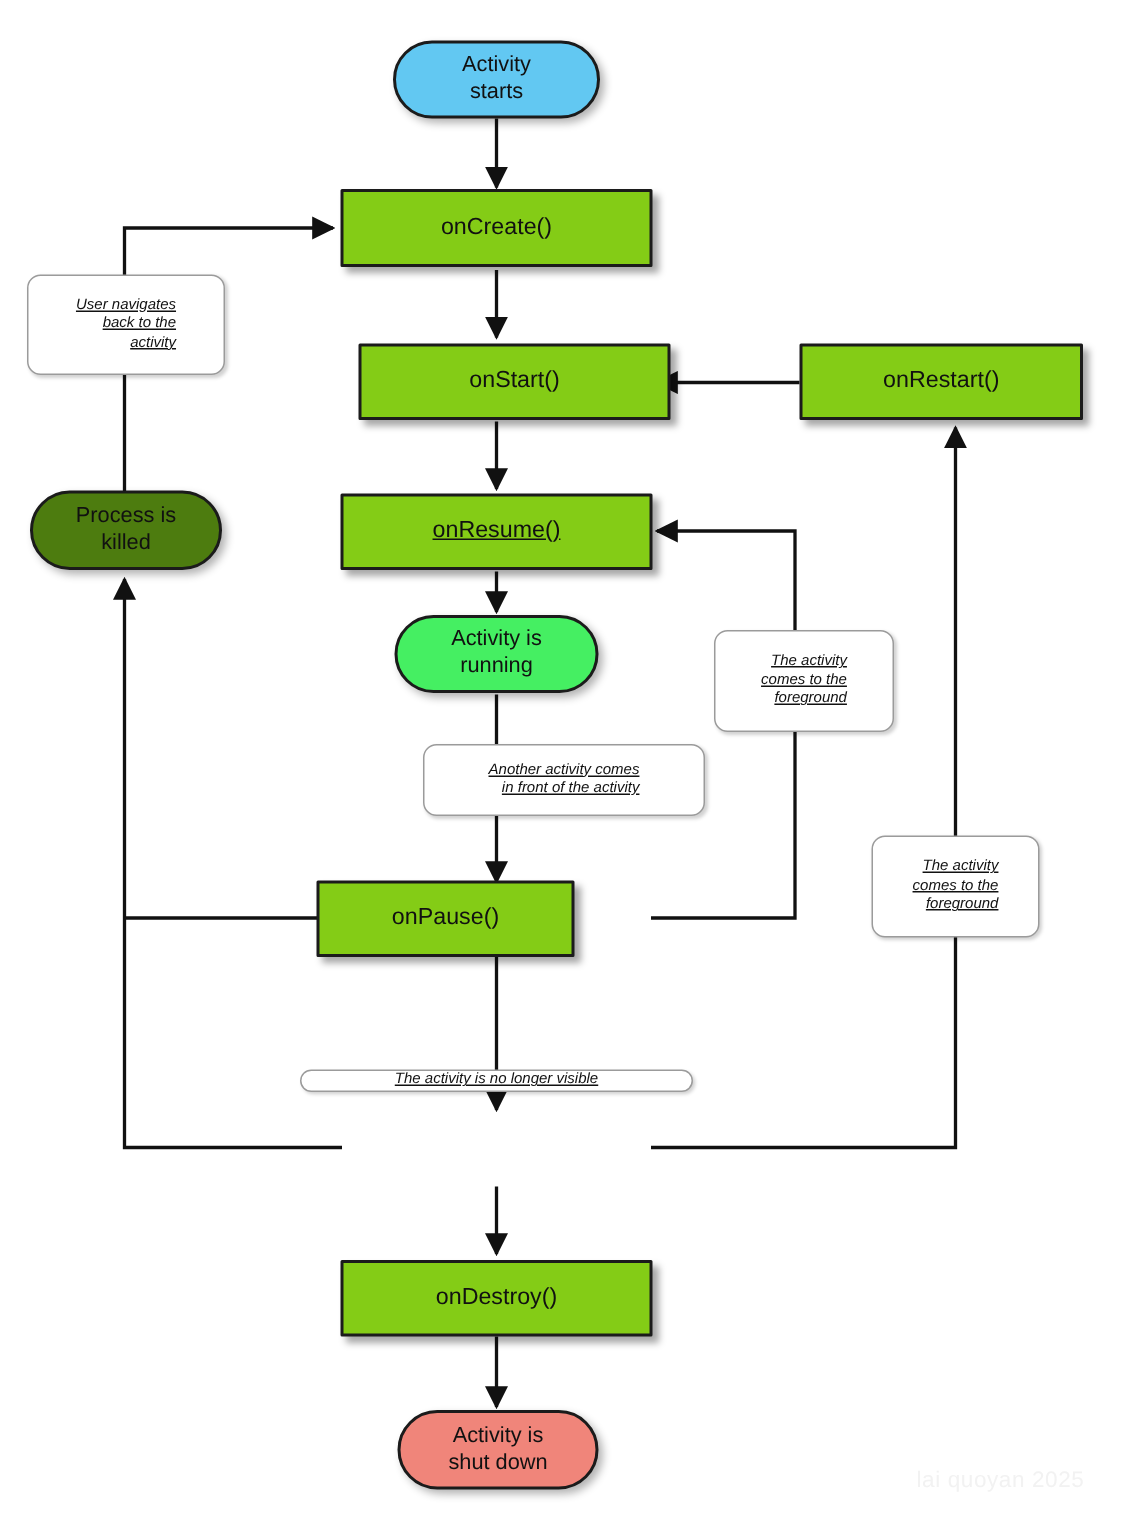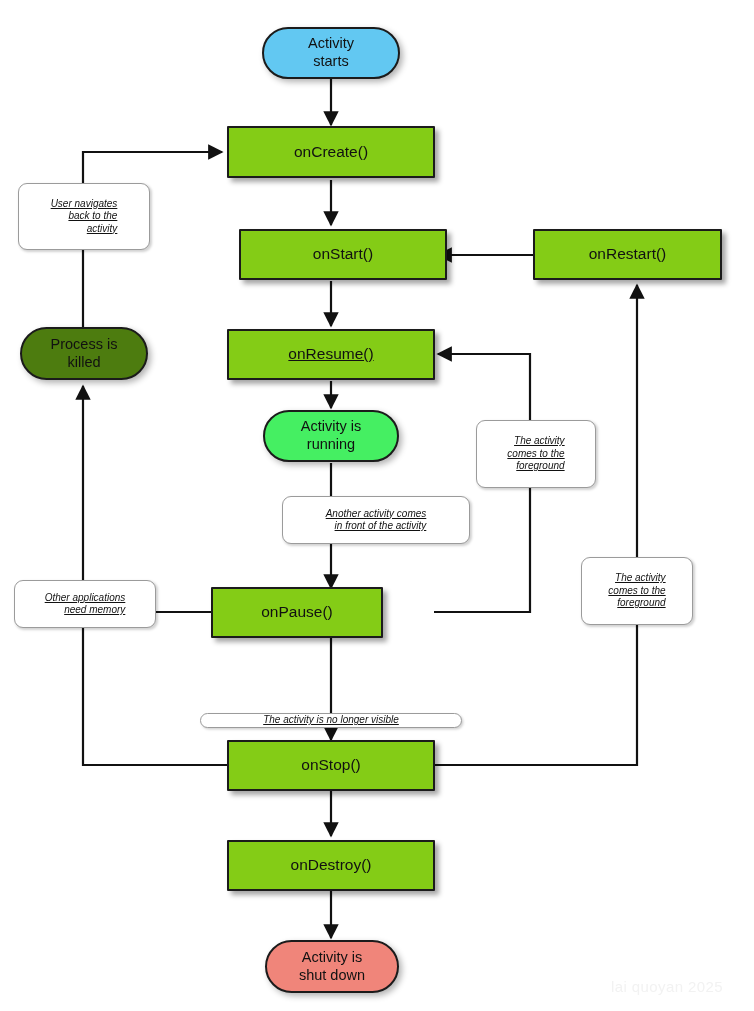--- a/index.html
+++ b/index.html
@@ -148,43 +148,40 @@
 
   <div class="node method" style="left:533px; top:229px; width:189px; height:51px;">onRestart()</div>
 
   <div class="node method" style="left:227px; top:329px; width:208px; height:51px;text-decoration:underline;">onResume()</div>
 
   <div class="node pill run" style="left:263px; top:410px; width:136px; height:52px;">Activity is
 running</div>
 
   <div class="node method" style="left:211px; top:587px; width:172px; height:51px;">onPause()</div>
 
-  <div class="node method" style="left:227px; top:740px; width:208px; height:51px;">onStop()</div>
 
   <div class="node method" style="left:227px; top:840px; width:208px; height:51px;">onDestroy()</div>
 
   <div class="node pill killed" style="left:20px; top:327px; width:128px; height:53px;">Process is
 killed</div>
 
   <div class="node pill shut" style="left:265px; top:940px; width:134px; height:53px;">Activity is
 shut down</div>
 
   <div class="edge-label" style="left:18px; top:183px; width:132px; height:67px;">User navigates
 back to the
 activity</div>
 
   <div class="edge-label" style="left:238px; top:496px; width:188px; height:48px;margin-left:44px;">Another activity comes
 in front of the activity</div>
 
   <div class="edge-label" style="left:476px; top:420px; width:120px; height:68px;">The activity
 comes to the
 foreground</div>
 
-  <div class="edge-label" style="left:14px; top:580px; width:142px; height:48px;">Other applications
-need memory</div>
 
   <div class="edge-label slim" style="left:200px; top:676px; width:262px; height:15px;margin-top:37px;">The activity is no longer visible</div>
 
   <div class="edge-label" style="left:581px; top:557px; width:112px; height:68px;">The activity
 comes to the
 foreground</div>
 
   <div class="watermark" style="left:611px; top:978px;">lai quoyan     2025</div>
 
 </div>

